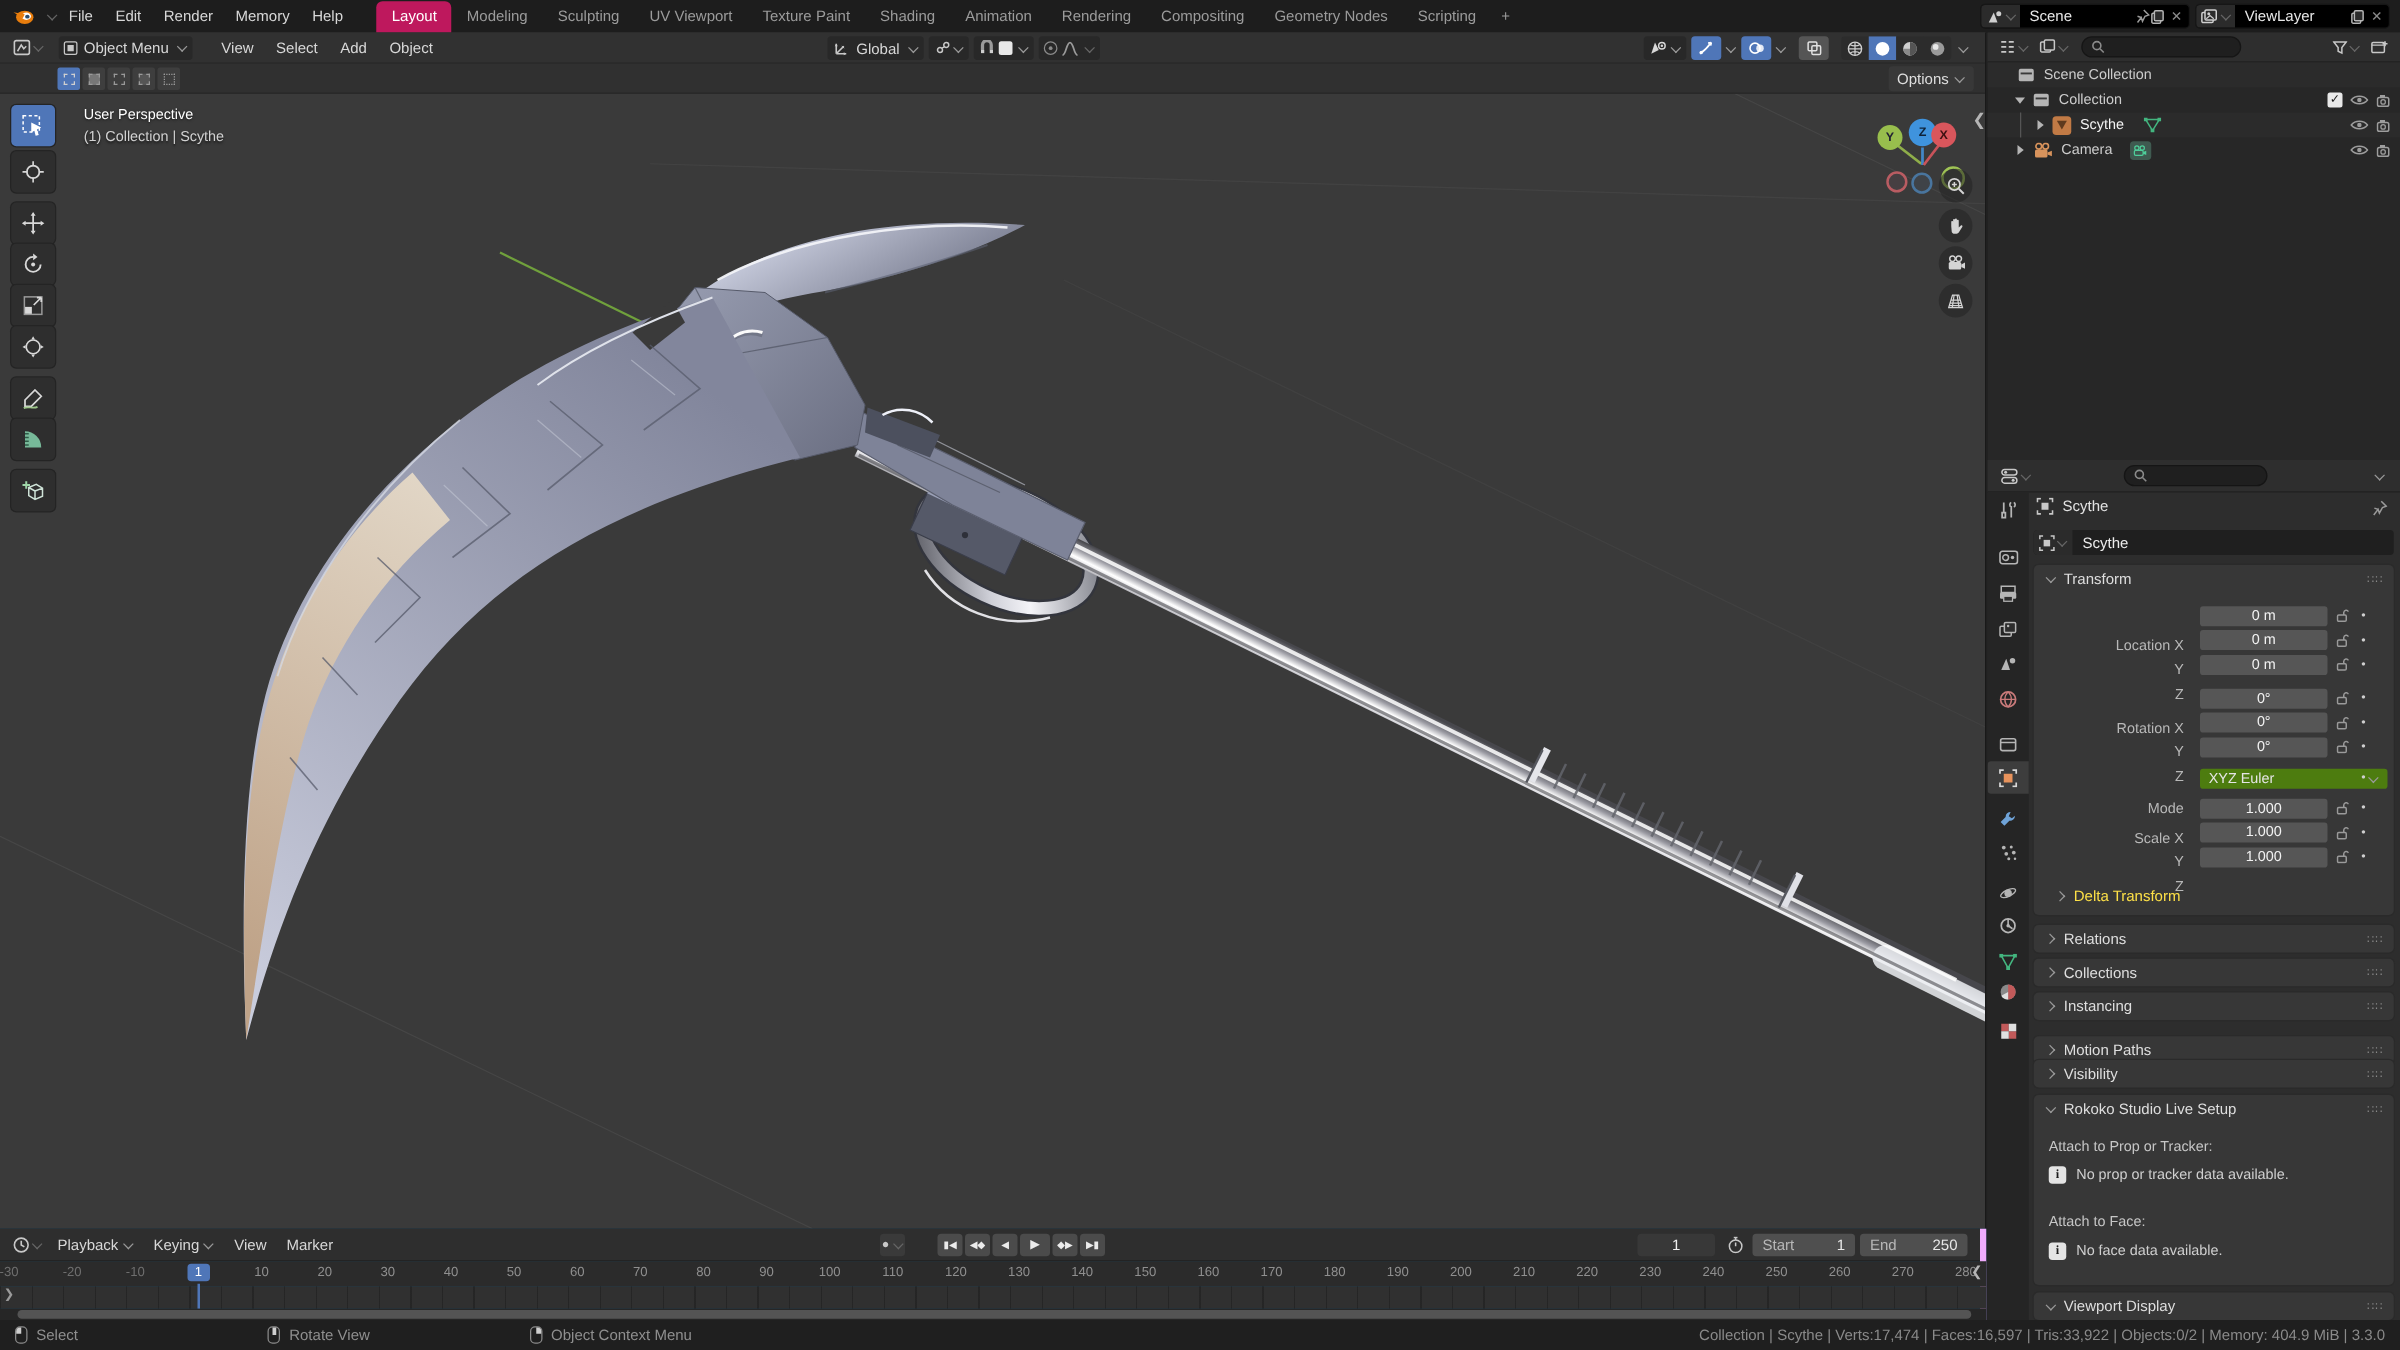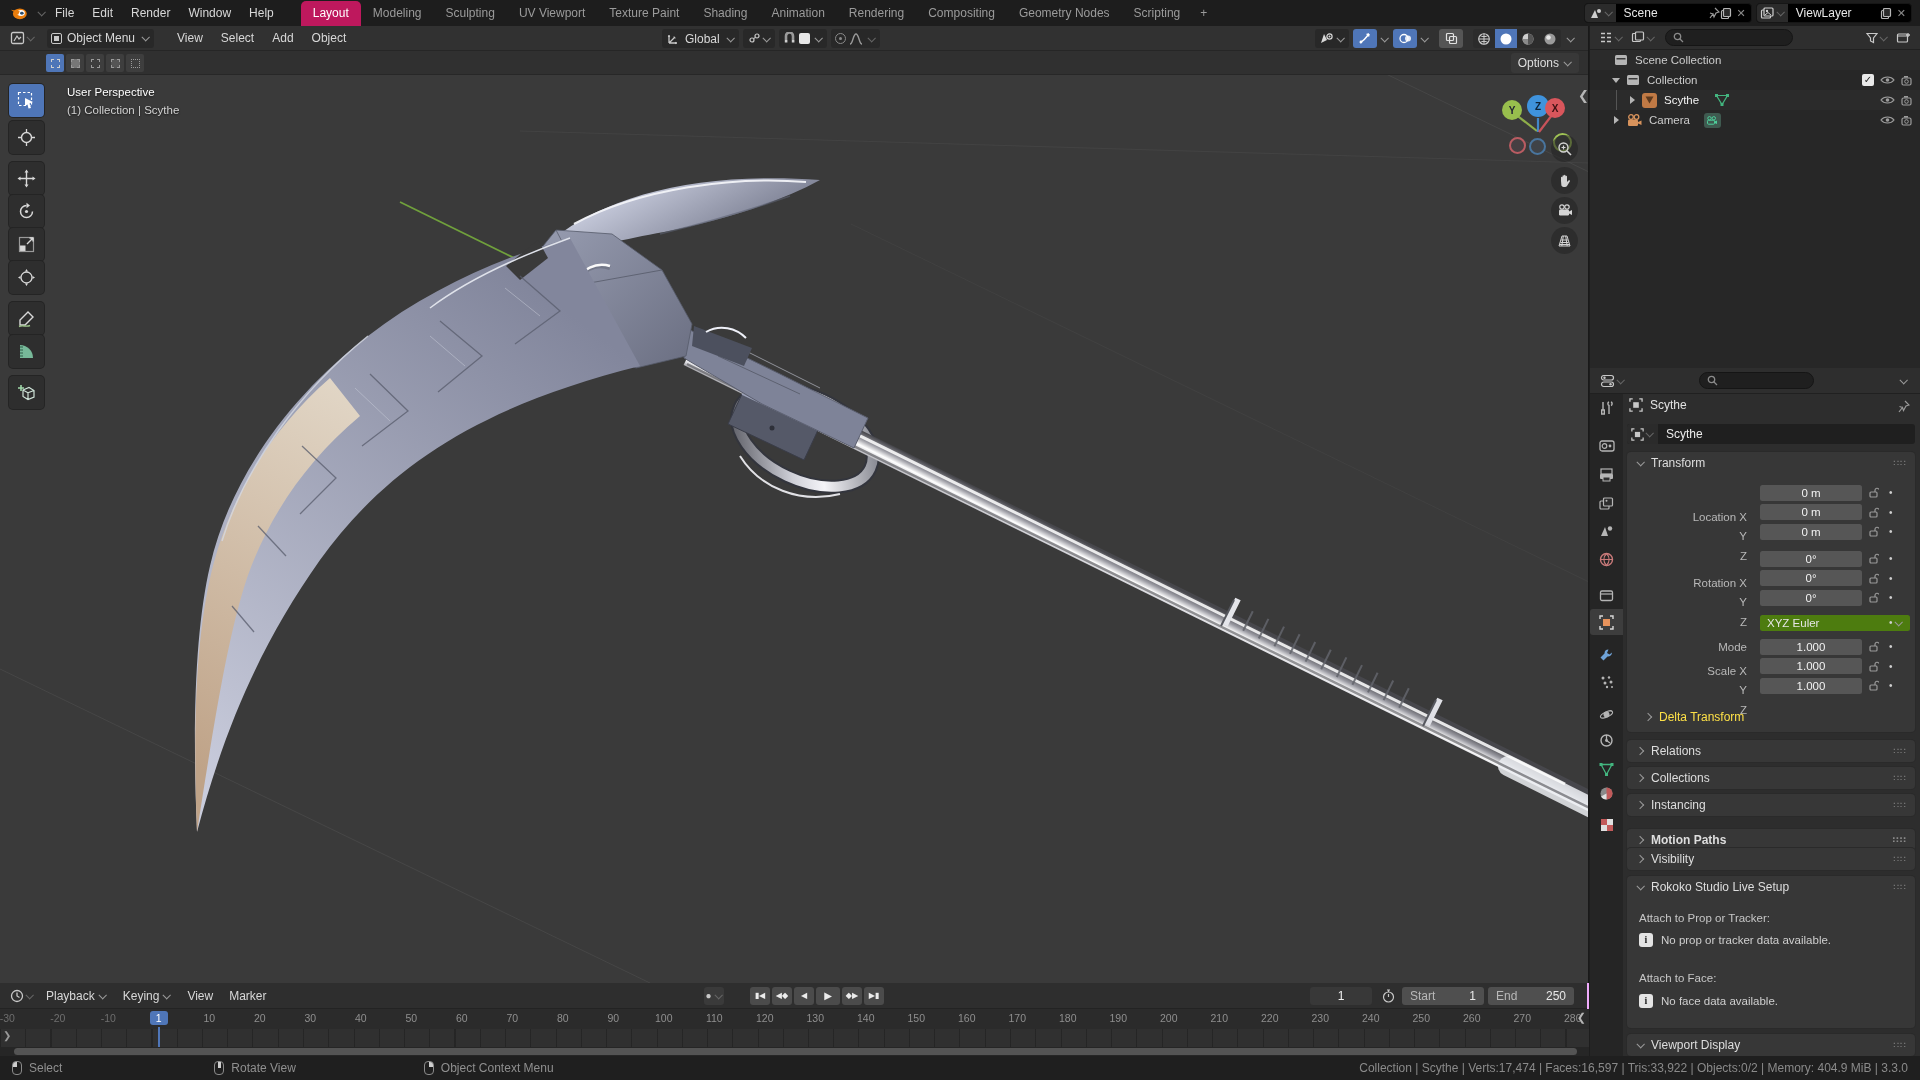--- a/index.html
+++ b/index.html
@@ -62,21 +62,21 @@
   .tool.active { background:#4f76b8; }
 
   
   .gz-ball { position:absolute; border-radius:50%; display:flex; align-items:center; justify-content:center;
              font-size:10px; font-weight:bold; color:#223; }
   .navbtn { position:absolute; width:27px; height:27px; border-radius:50%; background:rgba(35,35,35,.55);
             display:flex; align-items:center; justify-content:center; }
   .collapse-arrow { position:absolute; color:#b5b5b5; font-size:13px; }
 
   
-  #timeline { left:0; top:983px; width:1589px; height:73px; background:#0c4a6e; border-right:2px solid #f0abfc;}
+  #timeline { left:0; top:983px; width:1589px; height:73px; background:#0c4a6e; border-right:5px solid #f0abfc;}
   #tl-header { height:26px; background:#2e2e2e; border-bottom:1px solid #232323; display:flex; align-items:center; position:relative;}
   #tl-header .vp-menu { padding:0 8px; }
   .transport { position:absolute; left:750px; display:flex; gap:2px; }
   .tbtn { width:20px; height:18px; background:#4b4b4b; border-radius:3px; color:#ececec; font-size:8px;
           display:flex; align-items:center; justify-content:center; gap:1px; }
   .tbtn.play { width:24px; font-size:10px; }
   #rec-btn { position:absolute; left:704px; width:20px; height:18px; background:#3a3a3a; border-radius:3px;
              color:#c9c9c9; font-size:10px; display:flex; align-items:center; justify-content:center; }
   #frame-field { position:absolute; left:1310px; width:62px; height:18px; background:#383838; border-radius:3px;
                  color:#f0f0f0; text-align:center; line-height:18px; }
@@ -151,21 +151,21 @@
       <ellipse cx="13.5" cy="8" rx="4.6" ry="3.6" fill="#fff"></ellipse>
       <ellipse cx="14.5" cy="8.4" rx="2.2" ry="1.8" fill="#2a4d6e"></ellipse>
       <path d="M1,4 L10,10 L12,6 Z" fill="#e87d0d"></path>
     </svg>
     <span class="chev dim"></span>
     <div style="display:flex">
 
     <div class="menu">File</div>
         <div class="menu">Edit</div>
         <div class="menu">Render</div>
-        <div class="menu">Window</div>
+        <div class="menu">Memory</div>
         <div class="menu">Help</div>
       </div>
     <div id="tabs">
 
     <div class="tab active">Layout</div>
         <div class="tab">Modeling</div>
         <div class="tab">Sculpting</div>
         <div class="tab">UV Viewport</div>
         <div class="tab">Texture Paint</div>
         <div class="tab">Shading</div>
@@ -1070,21 +1070,21 @@
           <span class="dragdots">∷∷</span>
             </div>
         </div>
           <div class="pbox sec" style="height: 22px; top: 400px;">
           <div class="pbox-h">
               <span class="chev right"></span>
               <span>Instancing</span>
           <span class="dragdots">∷∷</span>
             </div>
         </div>
-          <div class="pbox sec" style="height: 22px; top: 435px; font-weight: bold;">
+          <div class="pbox sec" style="height: 22px; top: 435px;">
           <div class="pbox-h">
               <span class="chev right"></span>
               <span>Motion Paths</span>
           <span class="dragdots">∷∷</span>
             </div>
         </div>
           <div class="pbox sec" style="height: 22px; top: 454px;">
           <div class="pbox-h">
               <span class="chev right"></span>
               <span>Visibility</span>

